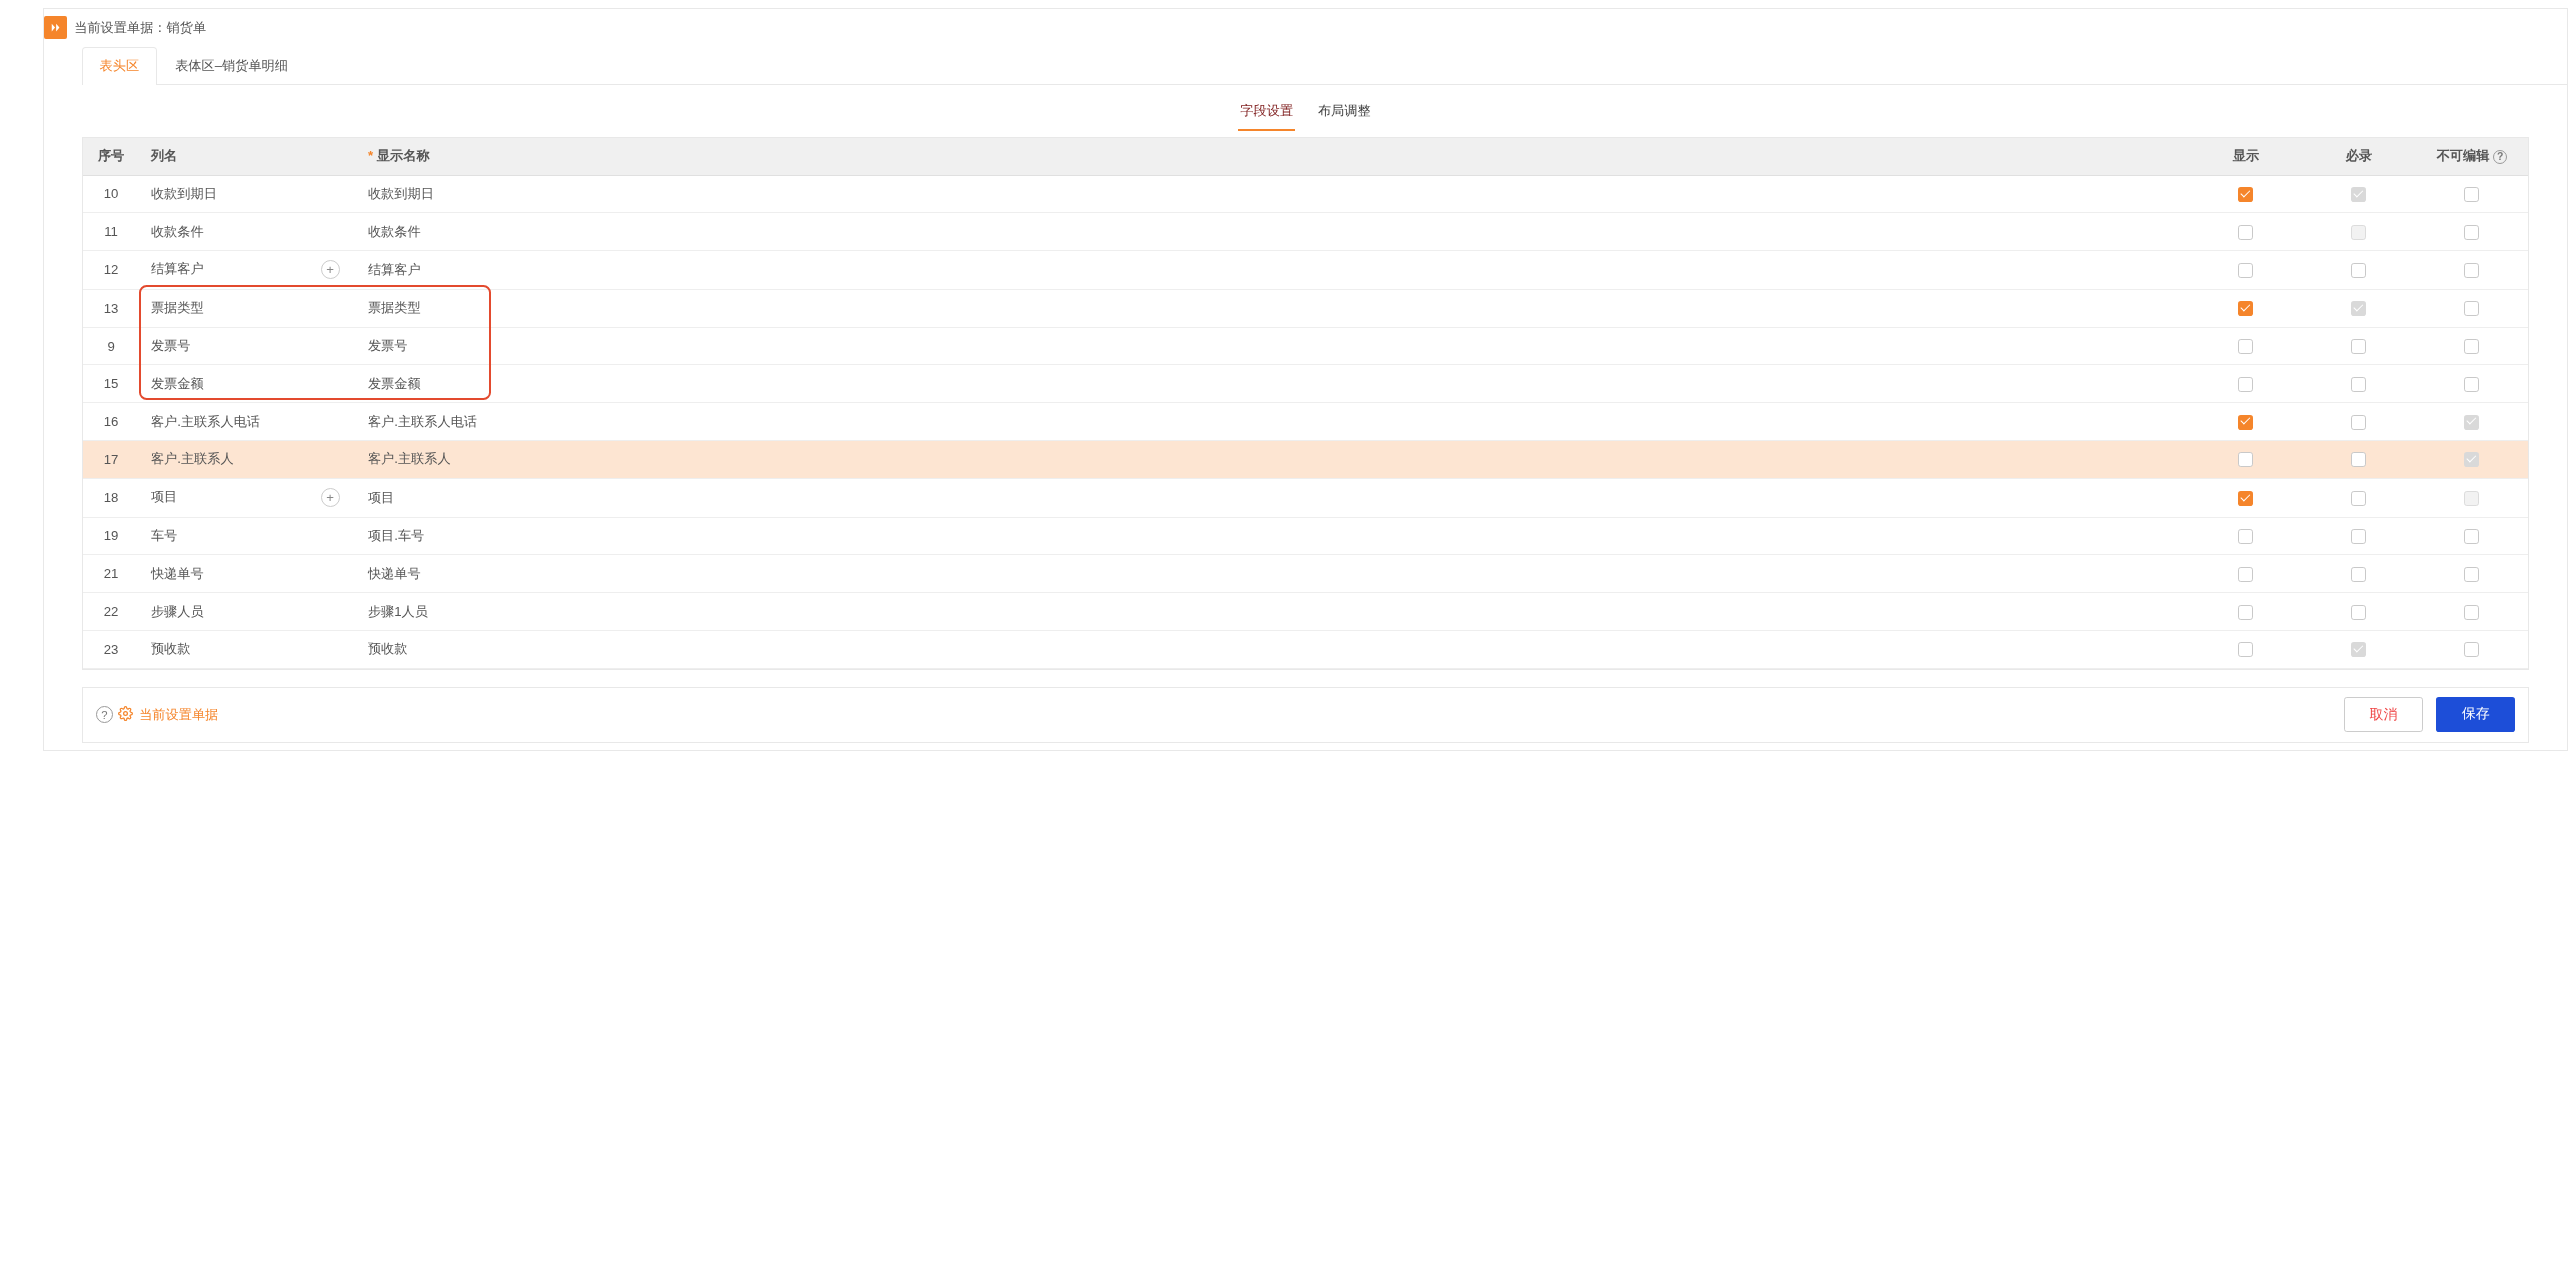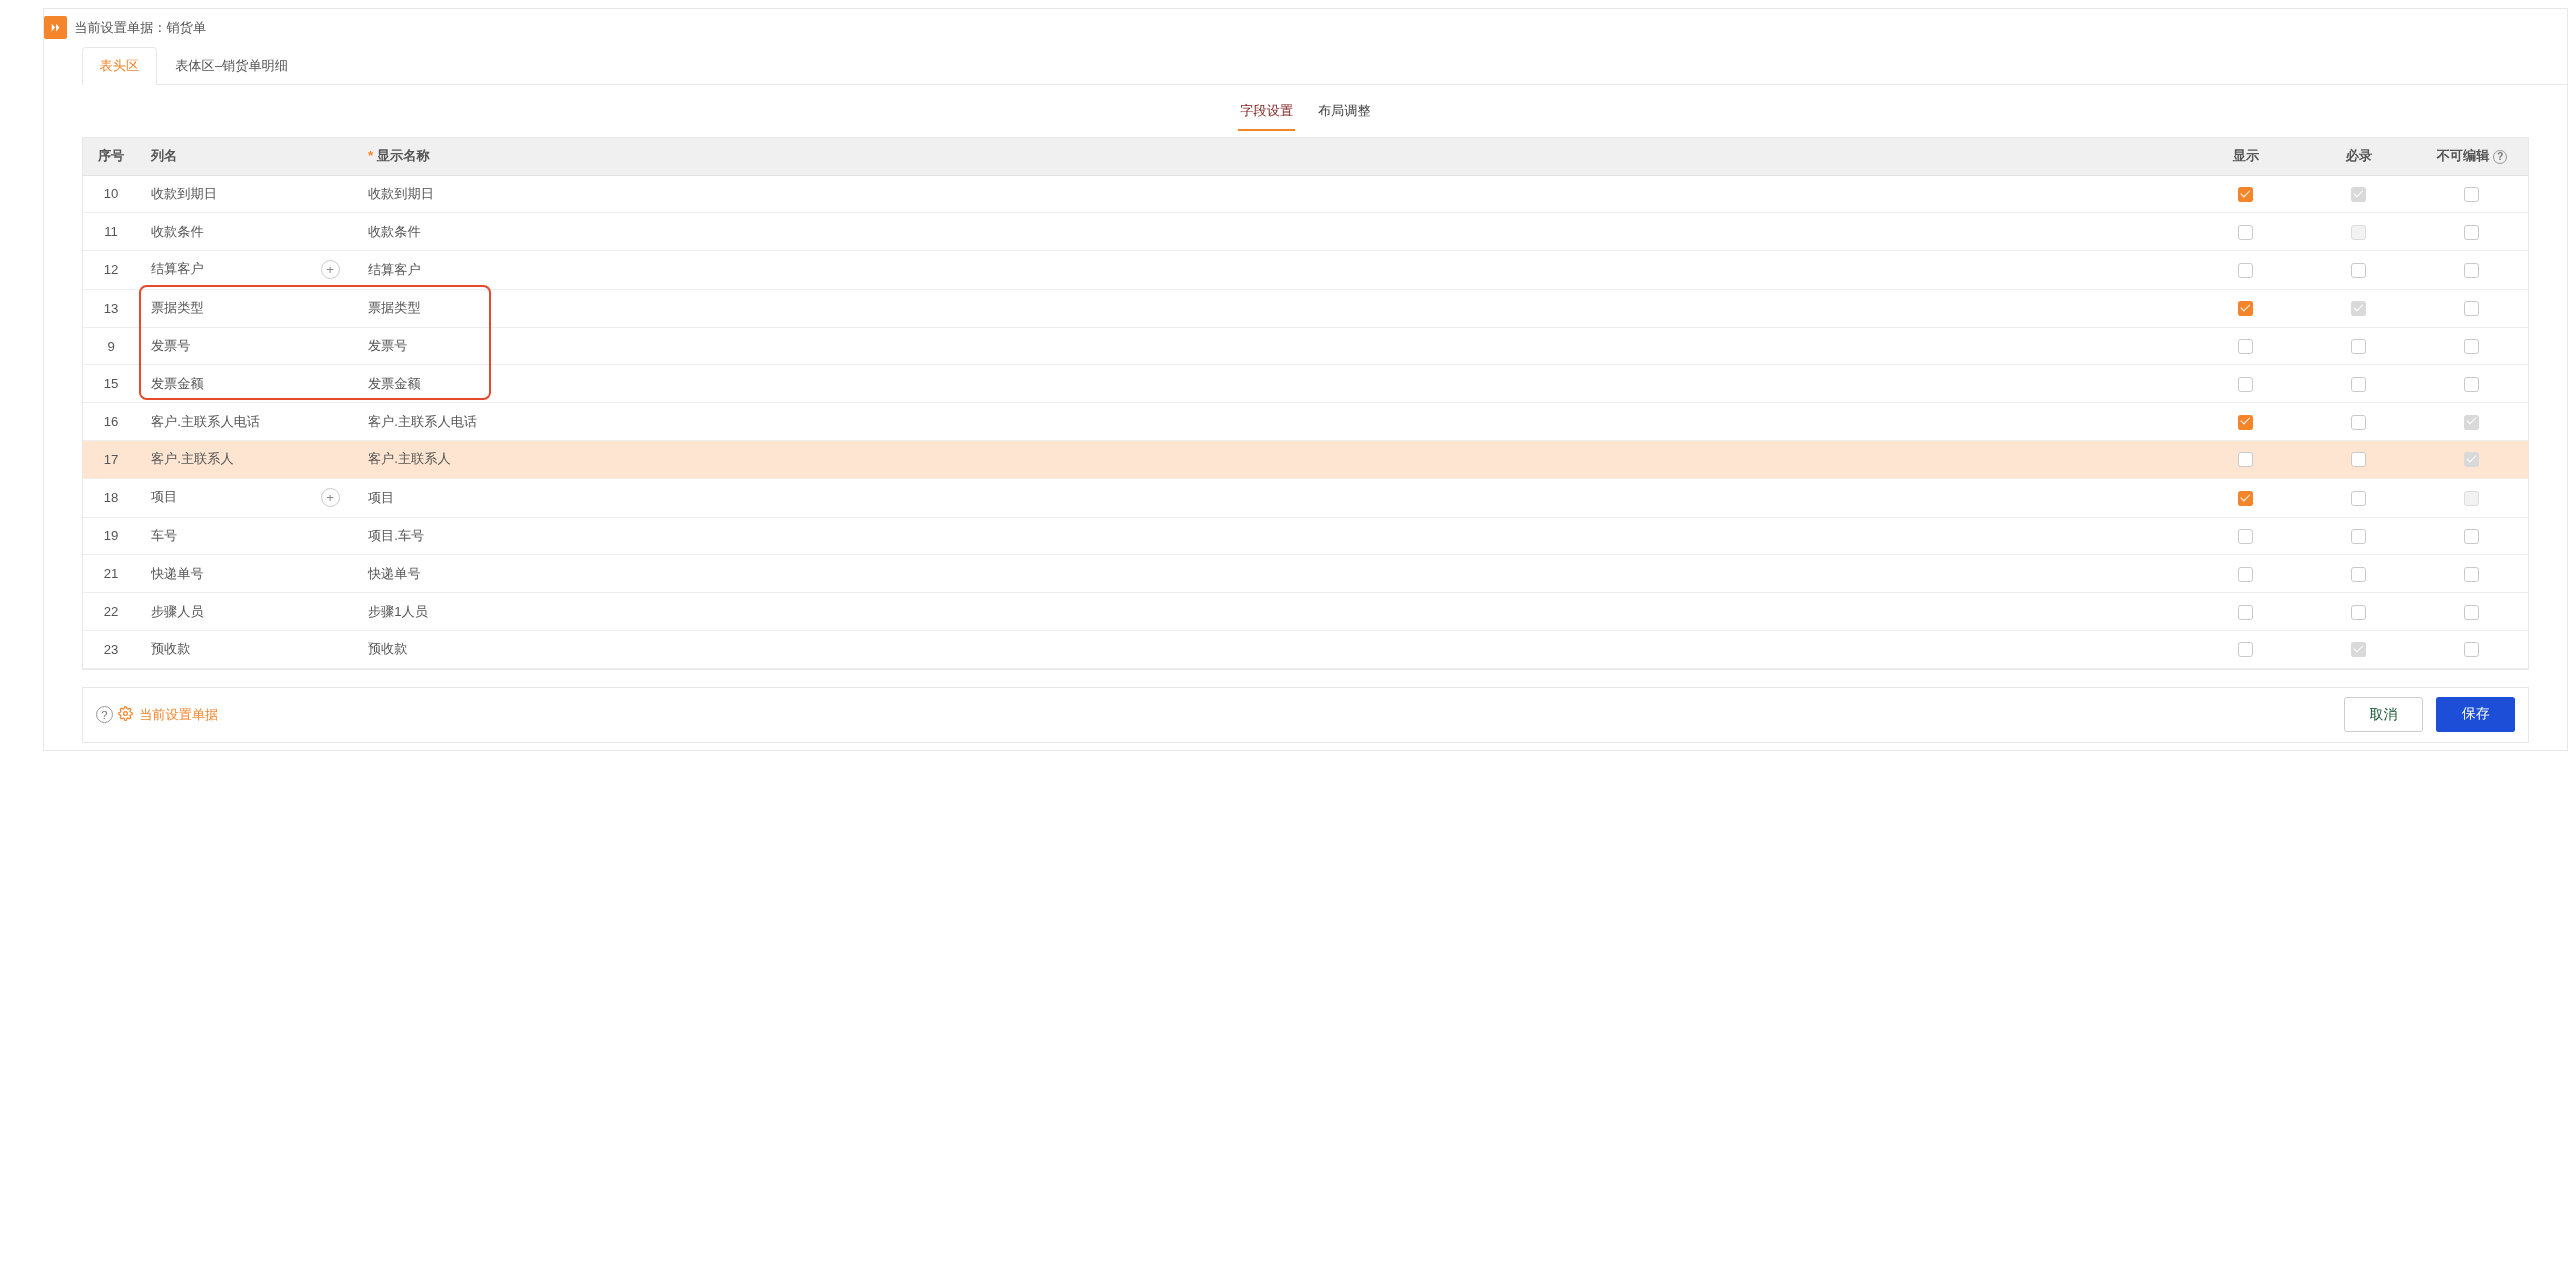--- a/index.html
+++ b/index.html
@@ -179,21 +179,21 @@
   .footer-link { color: #f5852b; cursor: pointer; }
   .footer-btns { margin-left: auto; display: flex; gap: 13.2px; }
   .btn {
     min-width: 79px;
     padding: 7.6px 21px;
     border-radius: 2.8px;
     font-size: 14px;
     cursor: pointer;
     text-align: center;
   }
-  .btn-default { border: 0.9px solid #ccc; background: #fff; color: #14532d; font-family: Liberation Mono, monospace; }
+  .btn-default { border: 0.9px solid #ccc; background: #fff; color: #ef4444; font-family: Liberation Mono, monospace; }
   .btn-primary { border: none; background: #1d4ed8; color: #fff; }
 
   .name-cell { position: relative; }
 </style>
 </head>
 <body>
 
 <div class="page">
   <div class="frame">
 

